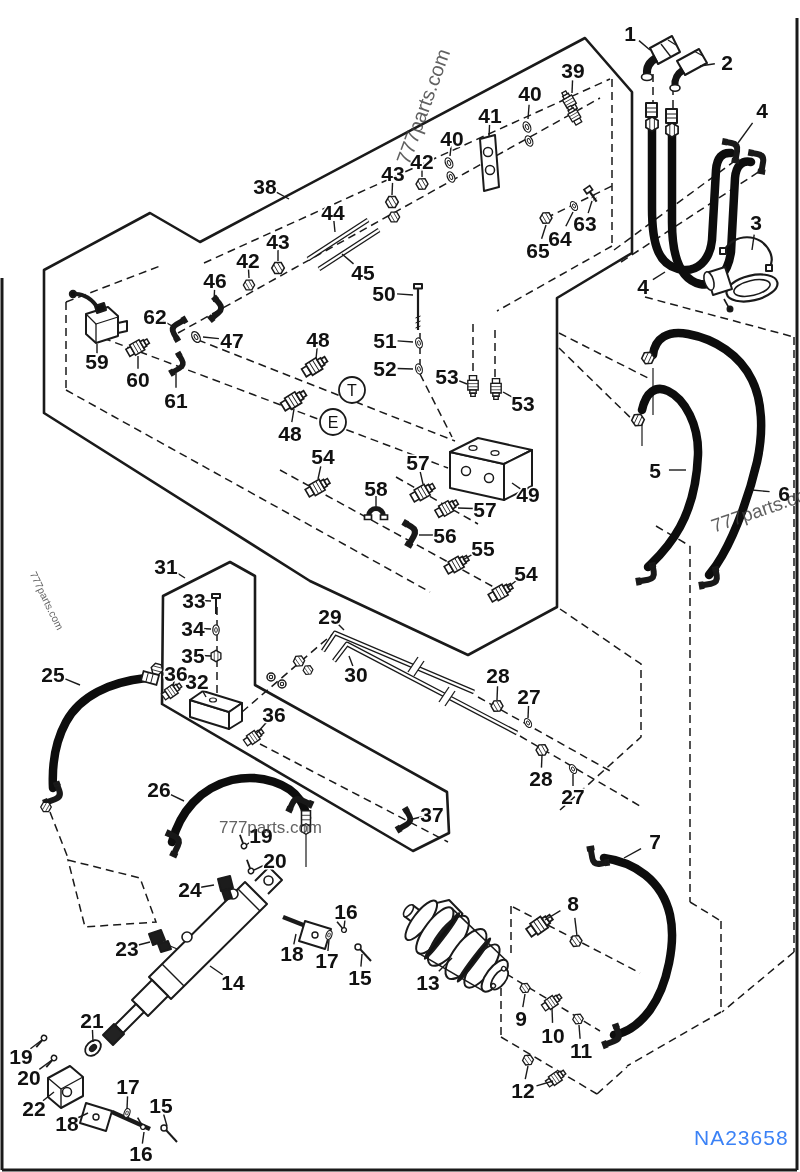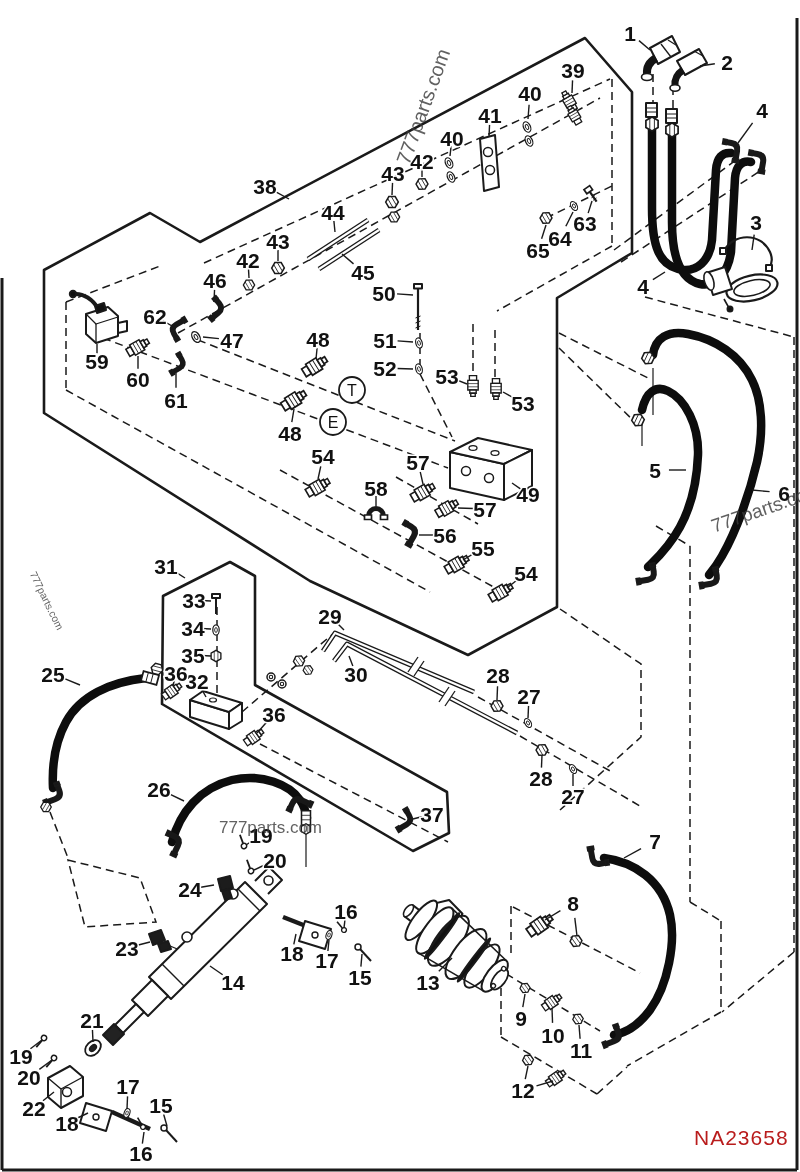--- a/index.html
+++ b/index.html
@@ -2,21 +2,21 @@
 <html><head>
 <meta charset="utf-8">
 <style>
   html,body{margin:0;padding:0;background:#fff;}
   body{width:800px;height:1172px;overflow:hidden;position:relative;
        font-family:"Liberation Sans",sans-serif;}
   #stage{position:absolute;left:0;top:0;width:800px;height:1172px;background:#fff;}
   svg{position:absolute;left:0;top:0;}
   .wm{position:absolute;color:#3a3a3a;opacity:.8;white-space:nowrap;
       transform-origin:left center;font-family:"Liberation Sans",sans-serif;}
-  #drawno{position:absolute;left:694px;top:1126px;font-size:21px;color:#b91c1c;
+  #drawno{position:absolute;left:694px;top:1126px;font-size:21px;color:#3b82f6;
       font-family:"Liberation Sans",sans-serif;letter-spacing:1px;}
 </style>
 </head>
 <body>
 
 <div id="stage">
   <svg id="cv" width="800" height="1172" viewBox="0 0 800 1172">
       <g>
         <line x1="2" y1="278" x2="2" y2="1170" stroke="#1a1a1a" stroke-width="3"></line>
         <line x1="2" y1="1170" x2="797" y2="1170" stroke="#1a1a1a" stroke-width="3"></line>

